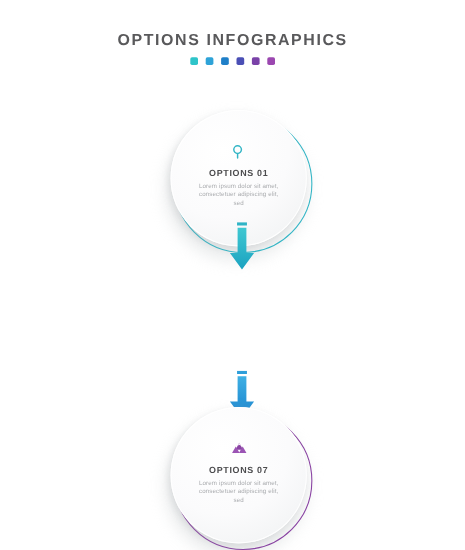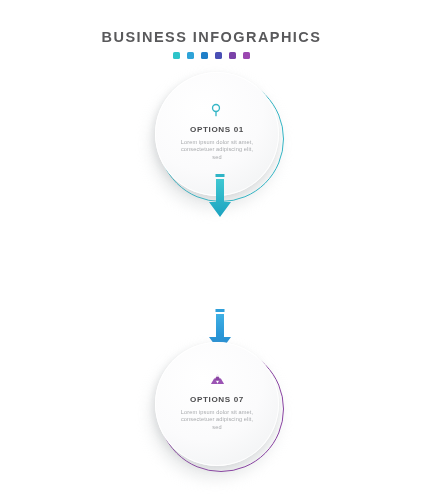--- a/index.html
+++ b/index.html
@@ -42,21 +42,21 @@
   }
   .dot {
     width: 7px;
     height: 7px;
     border-radius: 1.6px;
   }
 
   
   .flow {
     position: absolute;
-    top: 72px;
+    top: 100px;
     left: 0;
     width: 423px;
     height: 400px;
   }
 
   .step {
     position: absolute;
     left: 155px;
     width: 130px;
     height: 130px;
@@ -141,21 +141,21 @@
     width: 32px;
     height: 48px;
   }
   .arrow.a1 { top: 102px; }
   .arrow.a2 { top: 237px; }
 </style>
 </head>
 <body>
 
 <div class="header">
-  <div class="title">BUSINESS INFOGRAPHICS</div>
+  <div class="title">OPTIONS INFOGRAPHICS</div>
   <div class="dots">
     <span class="dot" style="background: rgb(46, 196, 201);"></span>
     <span class="dot" style="background: rgb(46, 163, 216);"></span>
     <span class="dot" style="background: rgb(31, 127, 200);"></span>
     <span class="dot" style="background: rgb(74, 79, 181);"></span>
     <span class="dot" style="background: rgb(122, 66, 168);"></span>
     <span class="dot" style="background: rgb(155, 71, 176);"></span>
   </div>
 </div>
 

